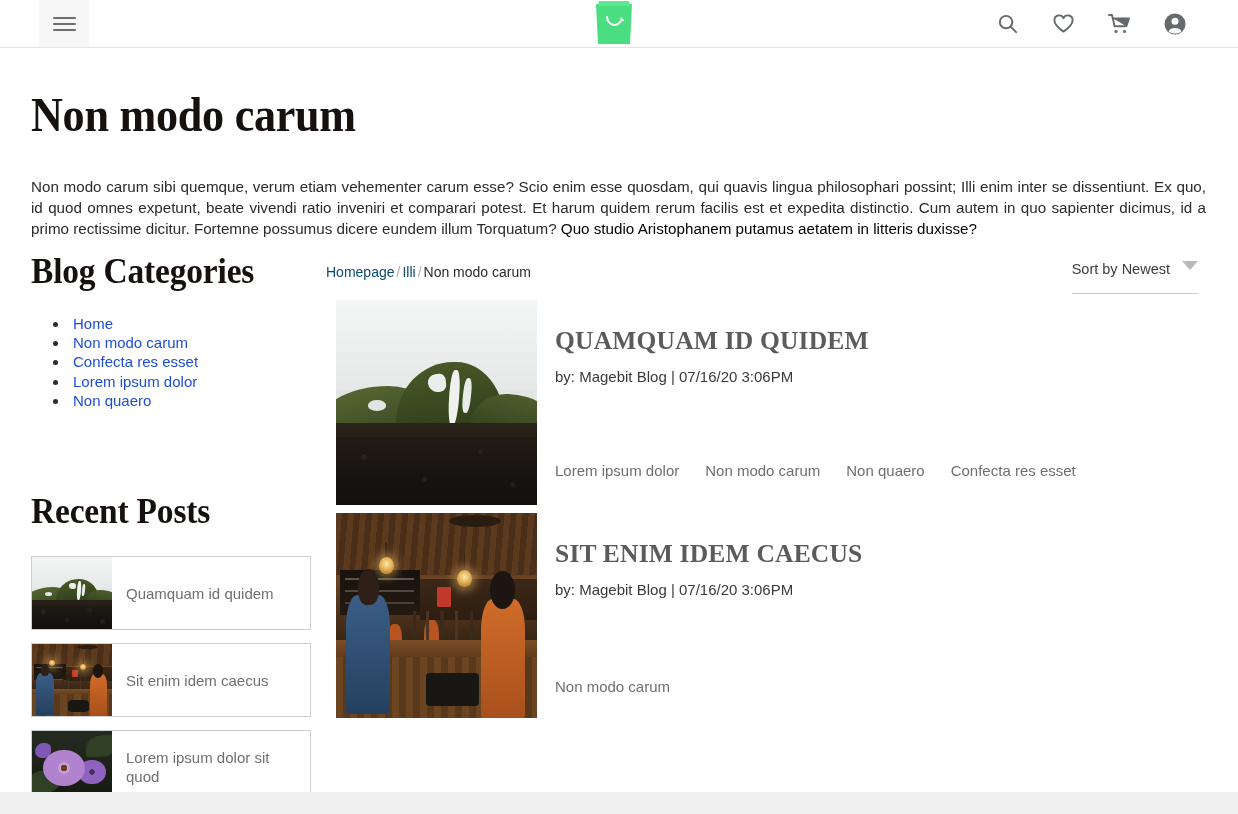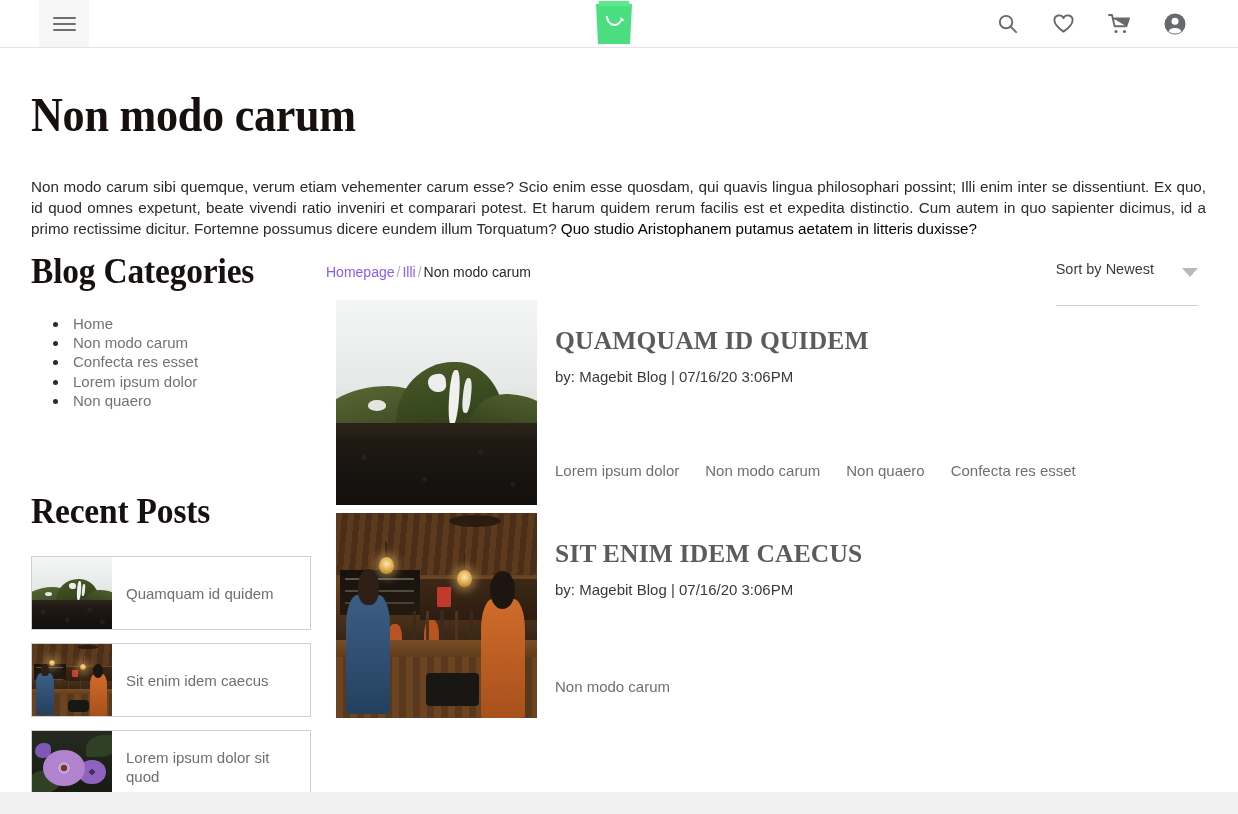--- a/index.html
+++ b/index.html
@@ -73,21 +73,21 @@
   }
   .sb-title {
     font-family: "Liberation Serif", serif;
     font-weight: bold; font-size: 36px; line-height: 42px;
     color: #16100e; letter-spacing: -0.2px;
     transform: scaleX(0.93); transform-origin: left center;
   }
   .cat-list { margin: 22px 0 0 38px; }
   .cat-list li {
     list-style: disc;
-    color: #737373;
+    color: #1d4ed8;
     font-size: 15px;
     line-height: 19.2px;
     padding-left: 4px;
     cursor: pointer;
   }
   .cat-list li::marker { color: #2b2b2b; }
 
   .recent-wrap { margin-top: 80px; }
   .recent-list { margin-top: 24px; }
   .recent-card {
@@ -106,28 +106,28 @@
     font-size: 15px; line-height: 19px;
     color: #6d6f73;
   }
 
   
   .toolbar {
     position: absolute; left: 326px; top: 262px; width: 880px;
     height: 30px;
   }
   .breadcrumb { font-size: 14px; color: #8a8a8a; line-height: 20px; }
-  .breadcrumb a { color: #8b5cf6; text-decoration: none; cursor: pointer; }
+  .breadcrumb a { color: #0c4a6e; text-decoration: none; cursor: pointer; }
   .breadcrumb .sep { color: #b0b0b0; margin: 0 2px; }
   .breadcrumb .current { color: #2b2b2b; }
 
   .sorter {
     position: absolute; right: 8px; top: -1px;
-    display: flex; align-items: flex-end; gap: 28px;
-    padding-bottom: 28px;
+    display: flex; align-items: flex-start; gap: 12px;
+    padding-bottom: 16px;
     border-bottom: 1px solid #cfcfcf;
     cursor: pointer;
   }
   .sorter .lbl { font-size: 14.5px; color: #3a3a3a; }
   .sorter .caret {
     width: 0; height: 0;
     border-left: 8px solid transparent;
     border-right: 8px solid transparent;
     border-top: 9px solid #b9b9b9;
   }

